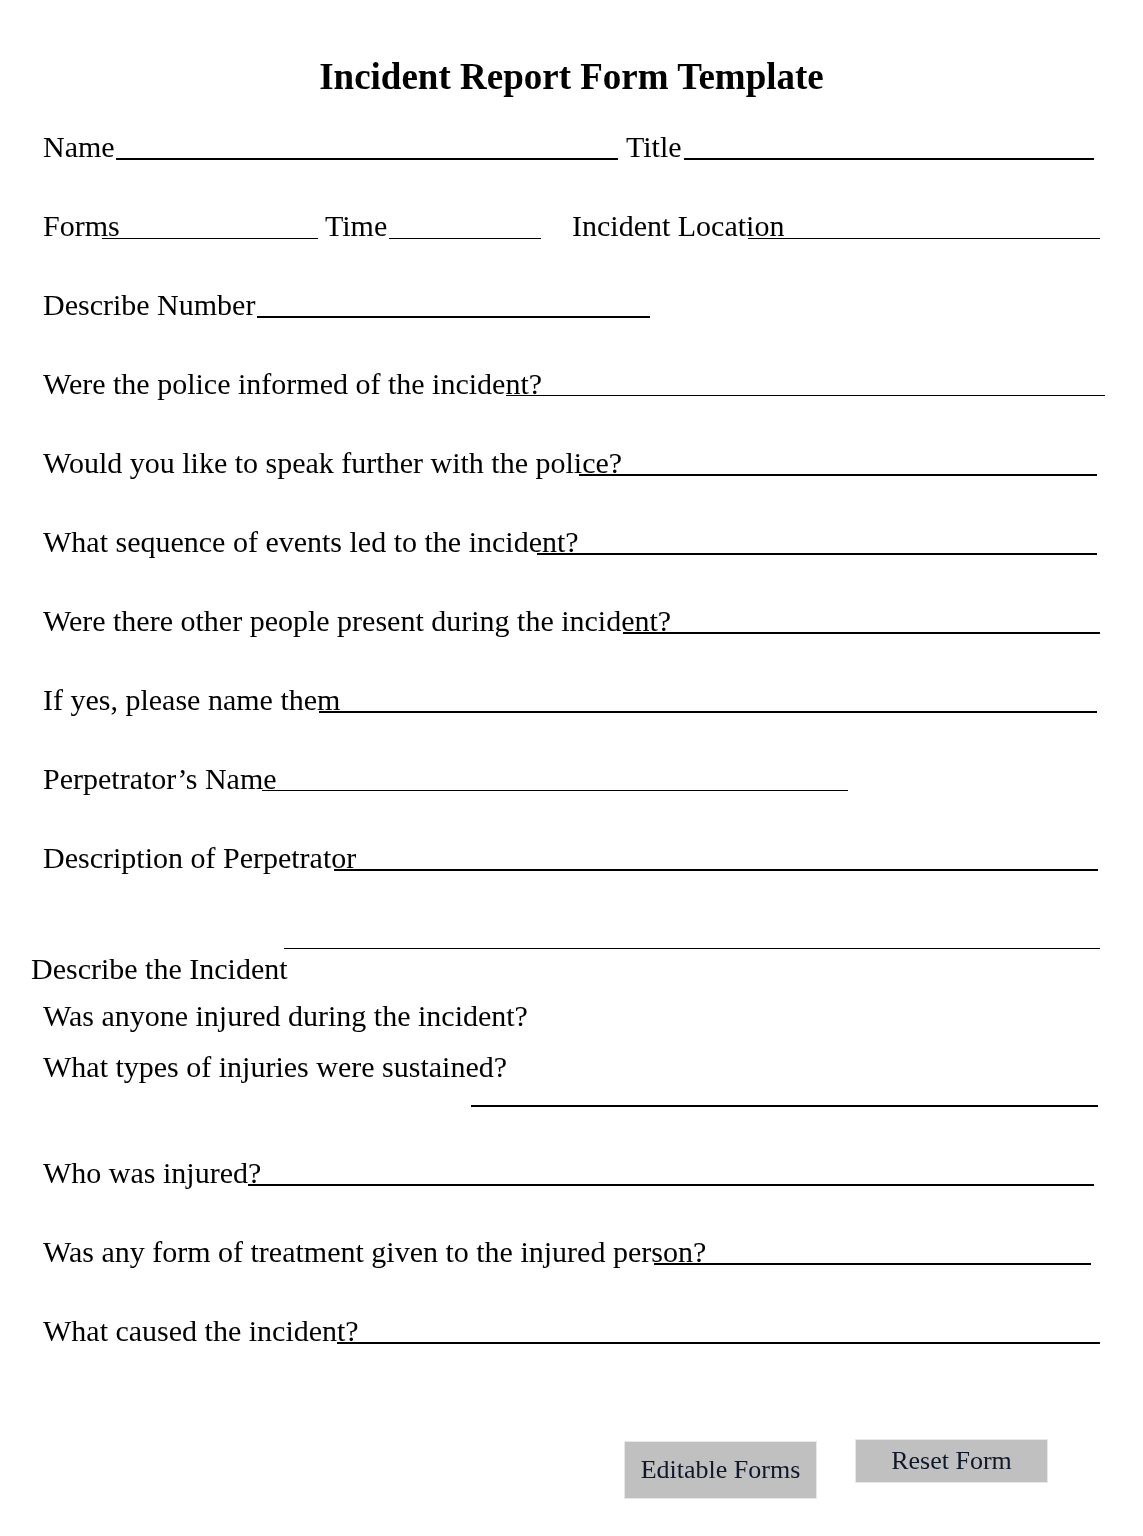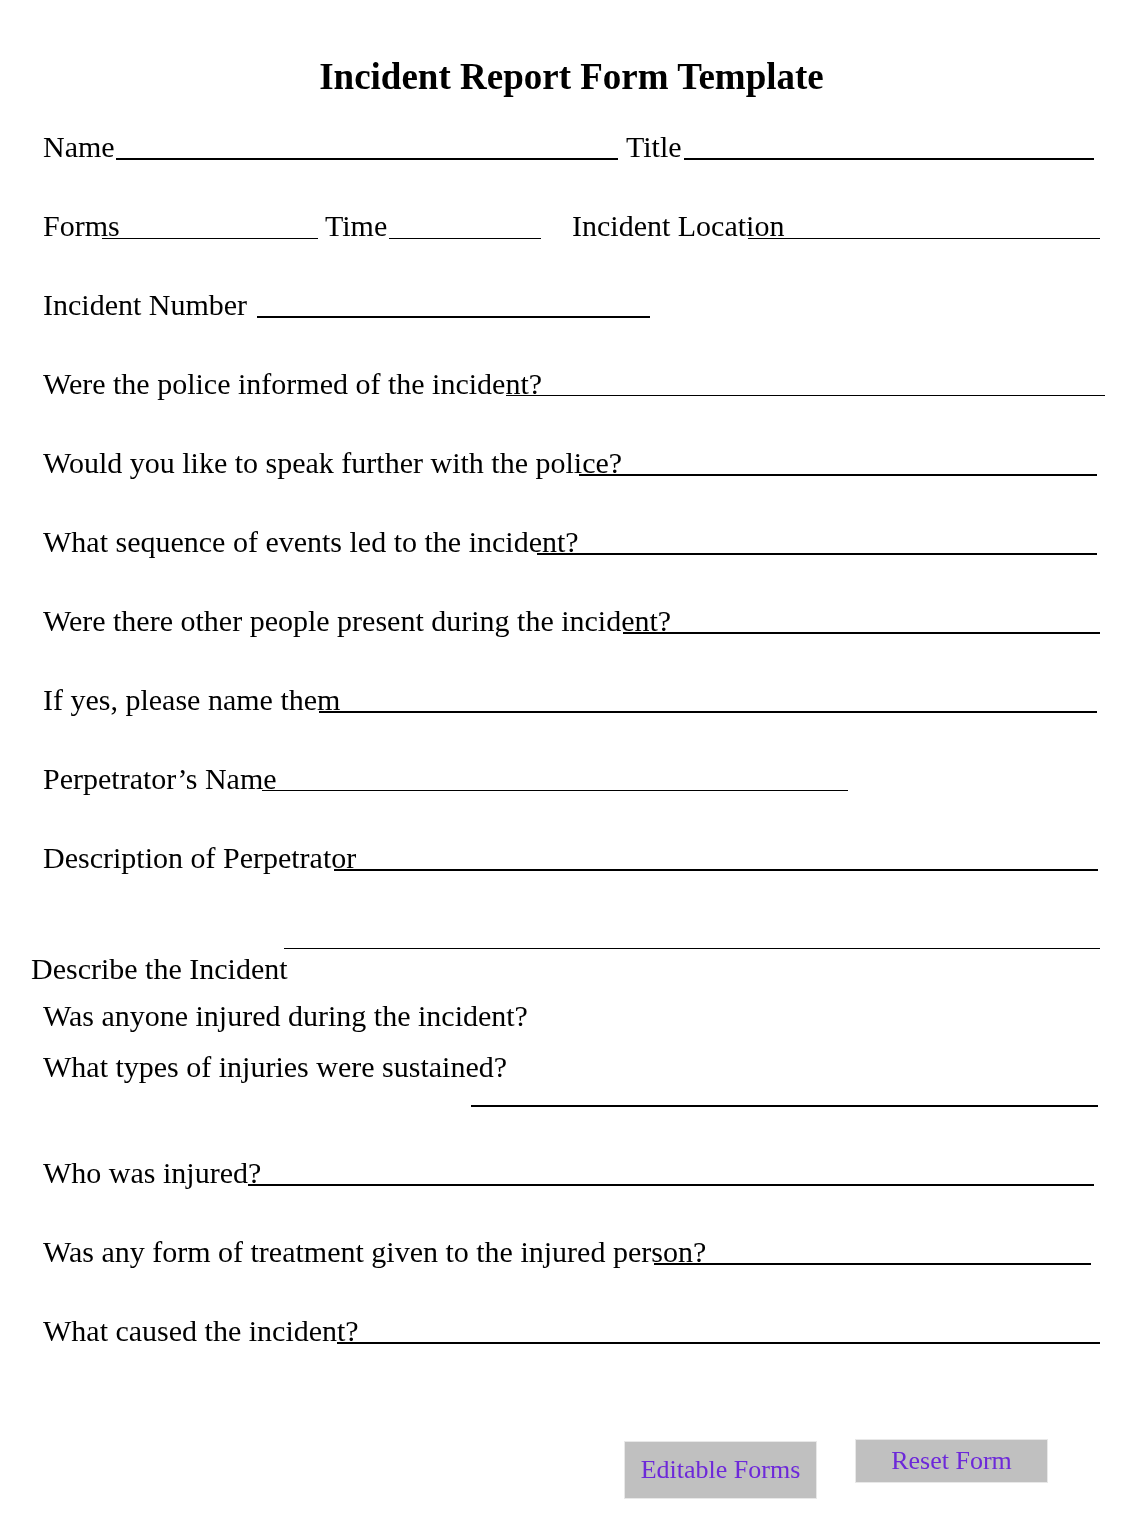--- a/index.html
+++ b/index.html
@@ -4,41 +4,41 @@
 <style>
   html, body { margin: 0; padding: 0; background: #ffffff; }
   body { width: 1143px; height: 1536px; position: relative; overflow: hidden;
          font-family: "Liberation Serif", "DejaVu Serif", serif; color: #000; }
   .title { position: absolute; left: 0; width: 1143px; top: 26px; text-align: center;
            font-size: 37px; font-weight: bold; letter-spacing: 0px; margin-top: 29px; }
   .label { position: absolute; font-size: 30px; line-height: 30px; white-space: nowrap; }
   .line { position: absolute; height: 0; border: none; border-bottom: 2.5px solid #000; margin: 0; padding: 0;
           background: transparent; outline: none; font-family: "Liberation Serif", serif; font-size: 22px; }
   .btn { position: absolute; background: #c0c0c0; border: 1px solid #e8e8e8; font-size: 26px;
-         font-family: "Liberation Serif", serif; color: #6d28d9; display: flex; align-items: center;
+         font-family: "Liberation Serif", serif; color: #0f172a; display: flex; align-items: center;
          justify-content: center; cursor: pointer; padding: 0; }
 </style>
 </head>
 <body>
 
 <div class="title">Incident Report Form Template</div>
 
 <span class="label" style="left:43px; top:132px;">Name</span>
 <input class="line" style="left: 116px; top: 128px; width: 502px; height: 30px;">
 <span class="label" style="left:626px; top:132px;">Title</span>
 <input class="line" style="left: 684px; top: 128px; width: 410px; height: 30px;">
 
 <span class="label" style="left:43px; top:211px;">Forms</span>
 <input class="line" style="left: 102px; top: 208px; width: 216px; height: 30px; border-bottom-width: 1.5px;">
 <span class="label" style="left:325px; top:211px;">Time</span>
 <input class="line" style="left: 389px; top: 208px; width: 152px; height: 30px; border-bottom-width: 1.5px;">
 <span class="label" style="left:548px; top:211px;margin-left:24px;">Incident Location</span>
 <input class="line" style="left: 748px; top: 208px; width: 352px; height: 30px; border-bottom-width: 1.5px;">
 
-<span class="label" style="left:43px; top:290px;">Incident Number</span>
+<span class="label" style="left:43px; top:290px;">Describe Number</span>
 <input class="line" style="left: 257px; top: 286px; width: 393px; height: 30px;">
 
 <span class="label" style="left:43px; top:369px;">Were the police informed of the incident?</span>
 <input class="line" style="left: 506px; top: 365px; width: 599px; height: 30px; border-bottom-width: 1.5px;">
 
 <span class="label" style="left:43px; top:448px;">Would you like to speak further with the police?</span>
 <input class="line" style="left: 579px; top: 444px; width: 518px; height: 30px;">
 
 <span class="label" style="left:43px; top:527px;">What sequence of events led to the incident?</span>
 <input class="line" style="left: 537px; top: 523px; width: 560px; height: 30px;">

